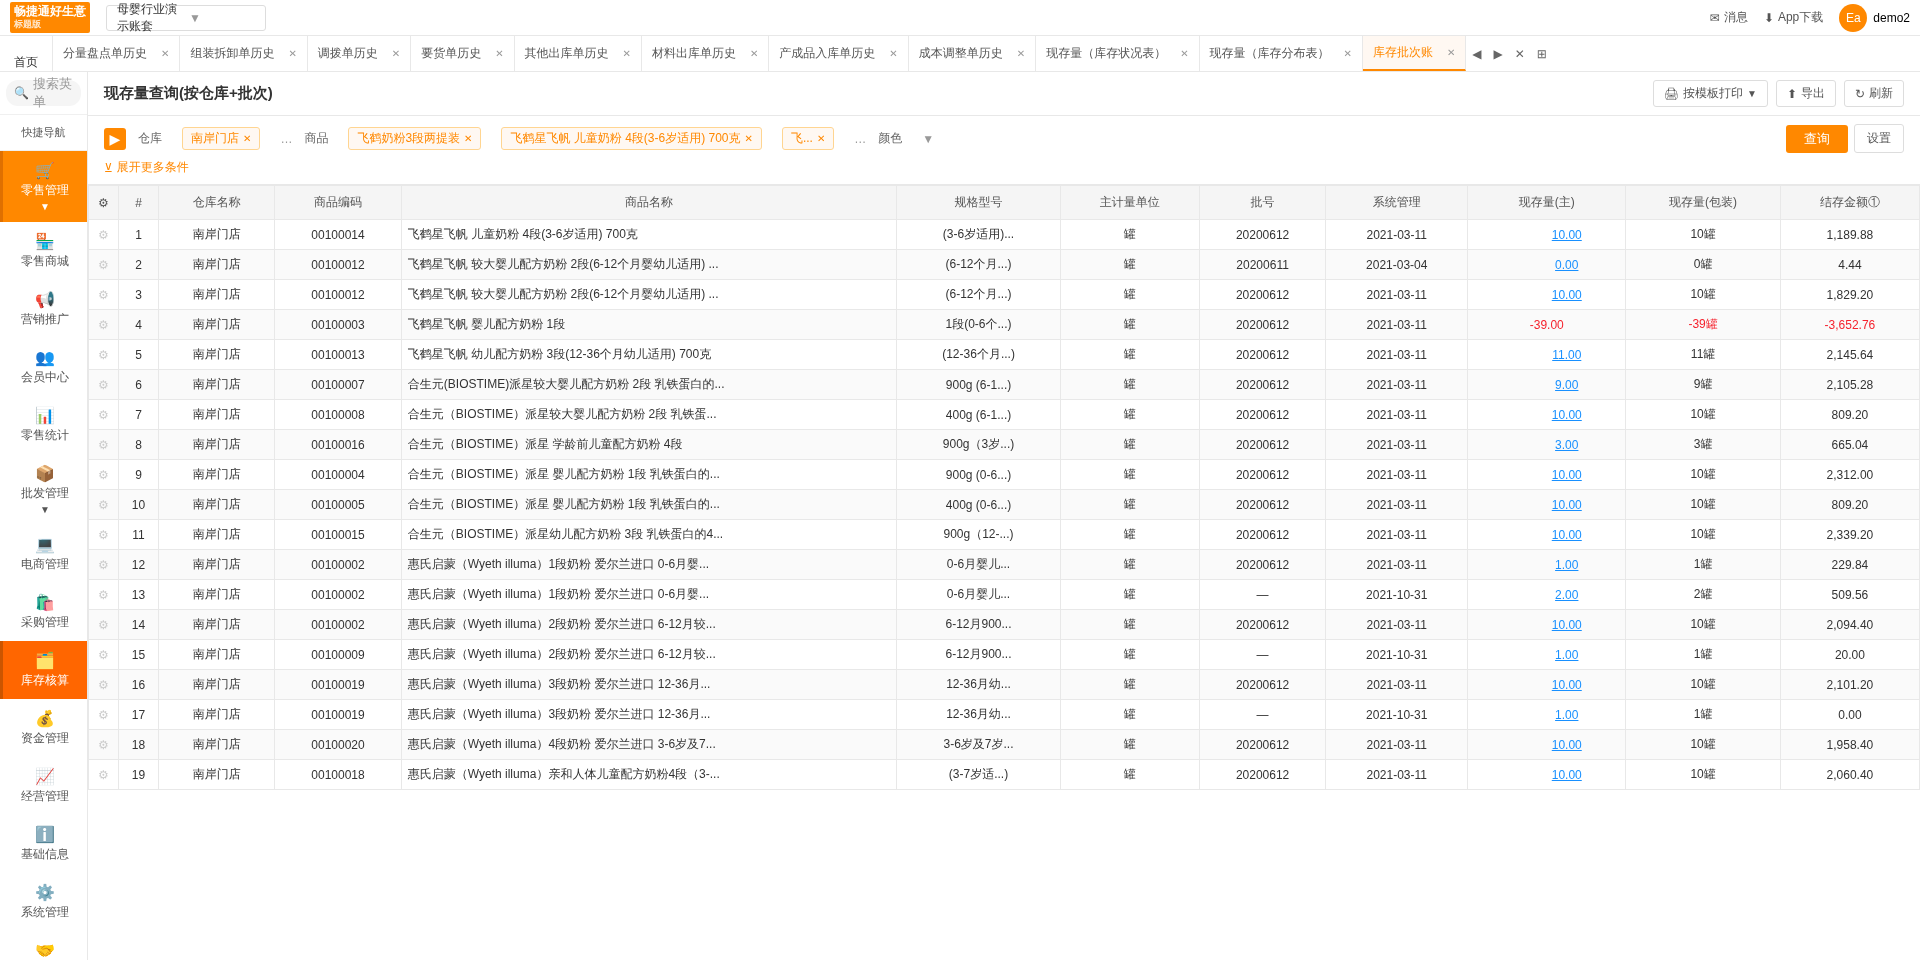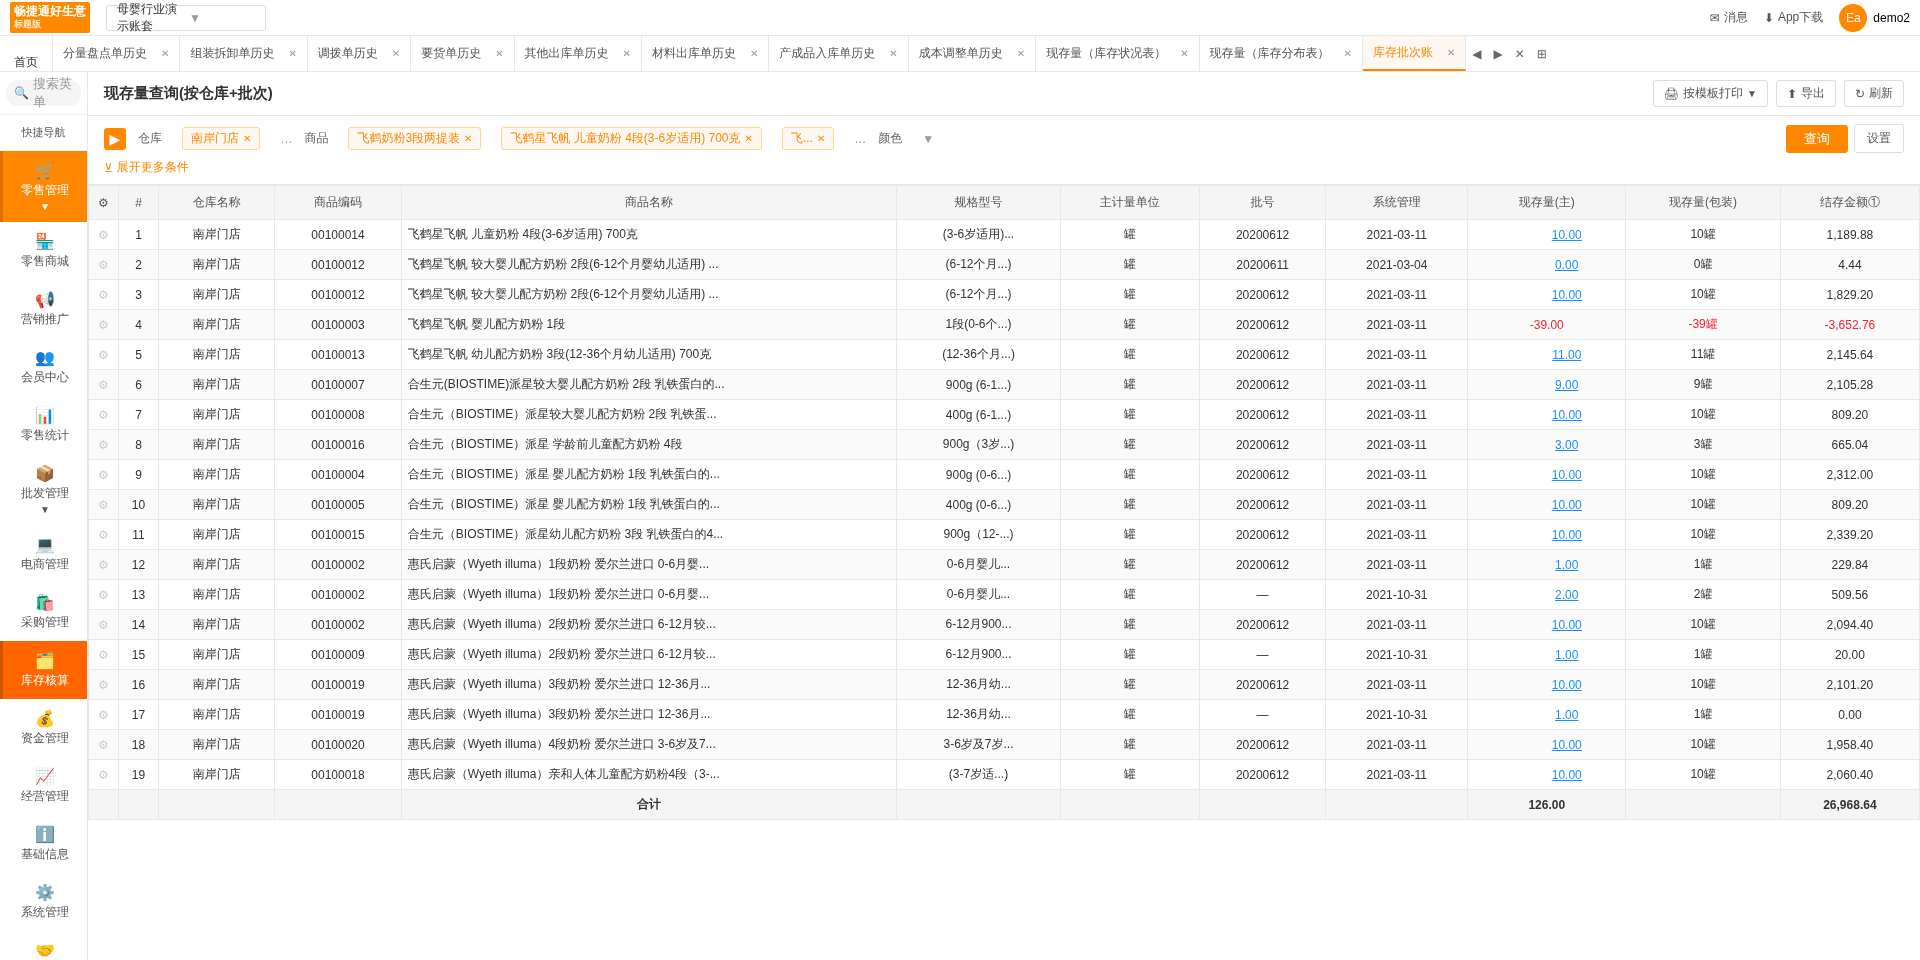--- a/index.html
+++ b/index.html
@@ -699,32 +699,18 @@
     <td>00100018</td>
     <td class="name-col" title="惠氏启蒙（Wyeth illuma）亲和人体儿童配方奶粉4段（3-...">惠氏启蒙（Wyeth illuma）亲和人体儿童配方奶粉4段（3-...</td>
     <td>(3-7岁适...)</td>
     <td>罐</td>
     <td>20200612</td>
     <td>2021-03-11</td>
     <td><span class="num-link">10.00</span></td>
     <td><span class="">10罐</span></td>
     <td><span class="">2,060.40</span></td>
   </tr>
-            <tr class="total-row">
-  <td></td>
-  <td></td>
-  <td></td>
-  <td></td>
-  <td>合计</td>
-  <td></td>
-  <td></td>
-  <td></td>
-  <td></td>
-  <td>126.00</td>
-  <td></td>
-  <td>26,968.64</td>
-</tr>
           </tbody>
       </table>
     </div>
 
   </div>
 </div>
 
 </body></html>

